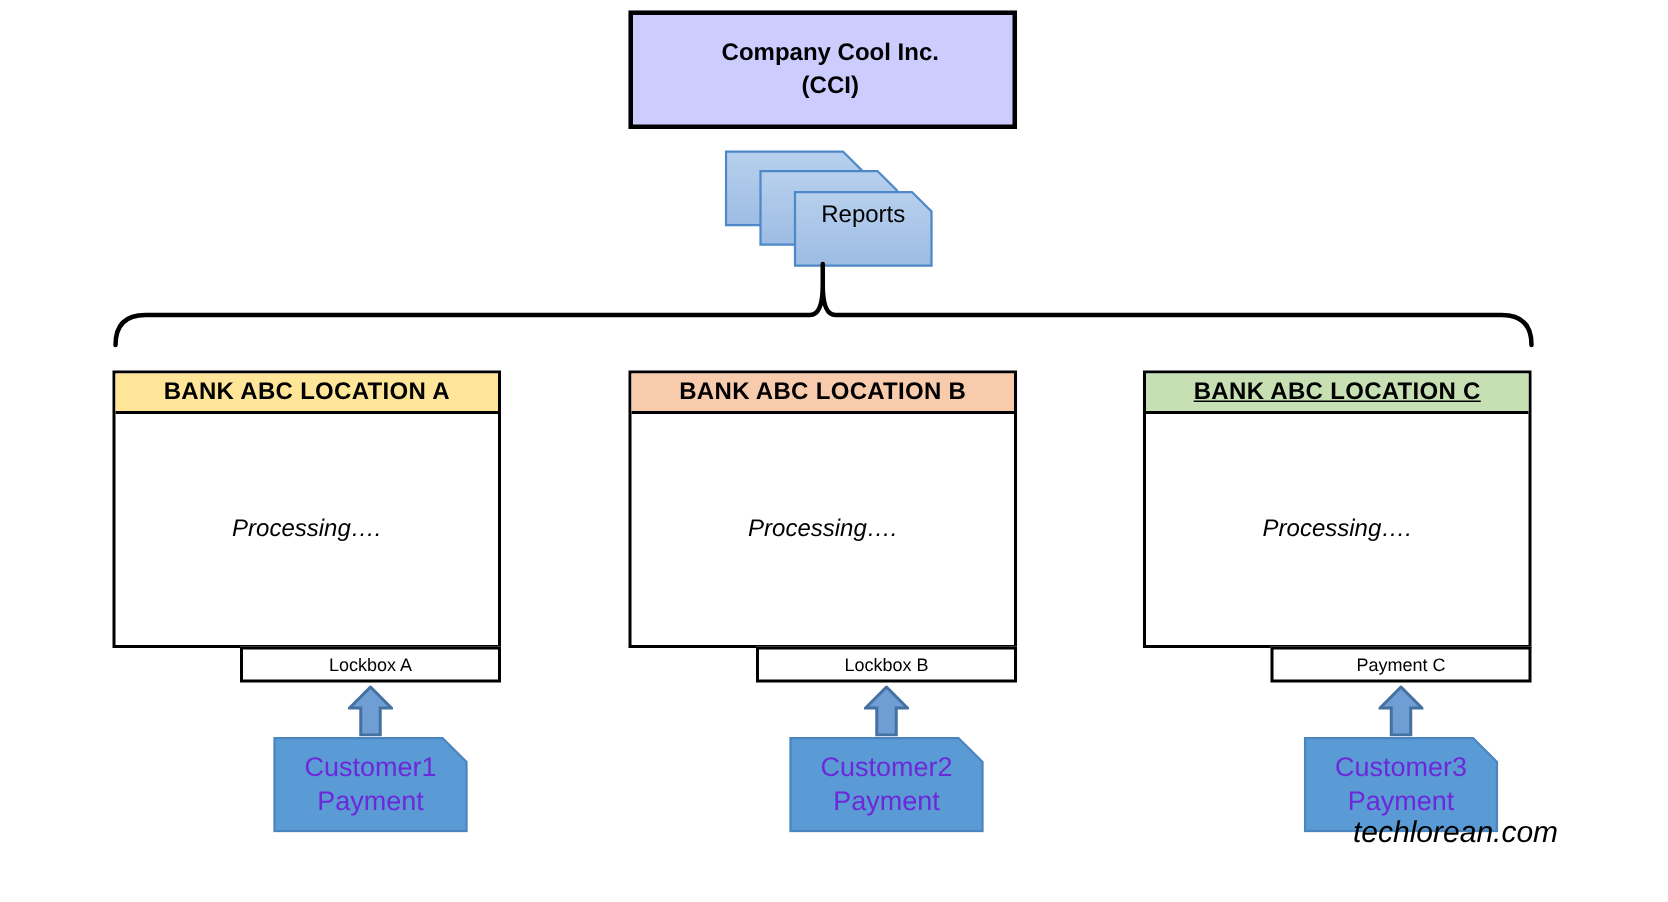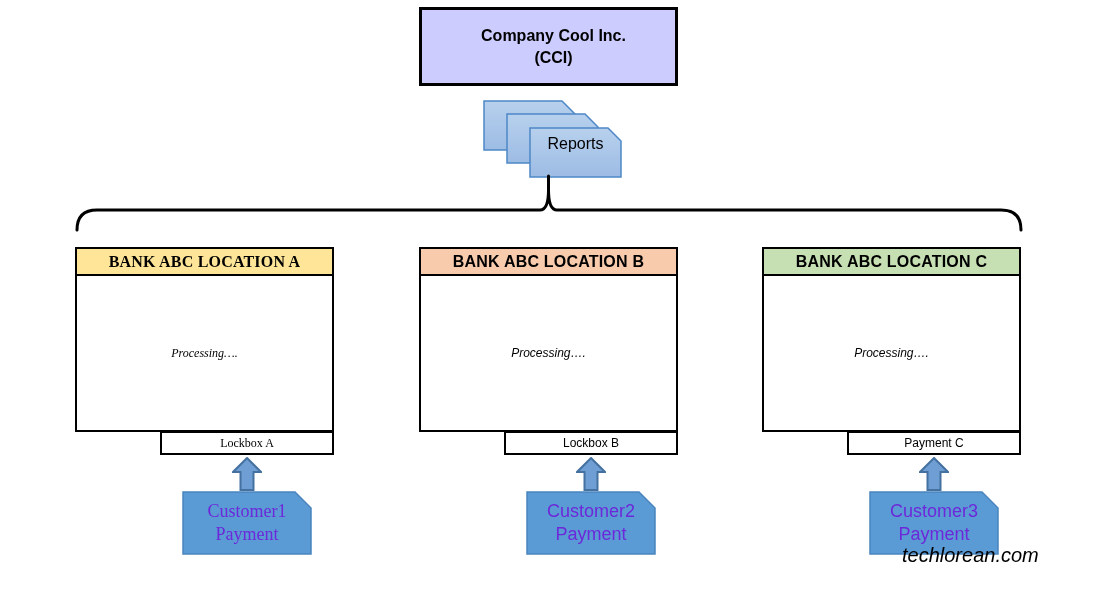--- a/index.html
+++ b/index.html
@@ -19,32 +19,32 @@
   .report-card{fill:url(#cardGrad);stroke:var(--report-card-border,#4E88C6);stroke-width:1.5;}
   .reports-label{
     position:absolute;left:530px;top:128px;width:91px;height:31px;
     display:flex;align-items:center;justify-content:center;font-size:16px;
   }
   
   .brace-svg{position:absolute;left:72px;top:174px;width:954px;height:60px;}
   .brace-path{fill:none;stroke:var(--connector,#000);stroke-width:3;stroke-linecap:round;stroke-linejoin:round;}
   
   .bank-group{position:absolute;top:247px;width:260px;height:308px;}
-  .g0{left:75px;font-family:Liberation Serif, serif;} .g1{left:419px;} .g2{left:762px;}
+  .g0{left:75px;} .g1{left:419px;} .g2{left:762px;}
   .bank-box{
     position:absolute;left:0;top:0;width:259px;height:185px;box-sizing:border-box;
     background:#fff;border:2px solid #000;
   }
   .bank-header{
     height:25px;border-bottom:2px solid #000;display:flex;align-items:center;justify-content:center;
     font-weight:bold;font-size:16px;letter-spacing:.2px;
   }
   .bank-body{
     height:calc(100% - 27px);display:flex;align-items:center;justify-content:center;
-    font-style:italic;font-size:12px;
+    font-style:italic;font-size:16px;
   }
   .lockbox{
     position:absolute;top:184px;right:1px;width:174px;height:24px;box-sizing:border-box;
     background:#fff;border:2px solid #000;display:flex;align-items:center;justify-content:center;
     font-size:12px;
   }
   .arrow{position:absolute;left:157px;top:210px;width:30px;height:34px;}
   .arrow-shape{fill:var(--arrow-fill,#6E9ED3);stroke:var(--arrow-border,#44719F);stroke-width:2;}
   .payment{position:absolute;left:107px;top:244px;width:130px;height:64px;}
   .payment-svg{position:absolute;left:0;top:0;width:130px;height:64px;}
@@ -129,21 +129,21 @@
       </svg>
       <div class="payment-label">
         <span>Customer2</span>
         <span>Payment</span>
       </div>
     </div>
   </div>
 
   <div class="bank-group g2">
     <div class="bank-box">
-      <div class="bank-header" style="background: rgb(198, 224, 180);">
+      <div class="bank-header" style="background: rgb(198, 224, 180); text-decoration: underline;">
         <span>BANK ABC LOCATION C</span>
       </div>
       <div class="bank-body">
         <span>Processing….</span>
       </div>
     </div>
     <div class="lockbox">
       <span>Payment C</span>
     </div>
     <svg class="arrow" viewBox="0 0 30 34">

